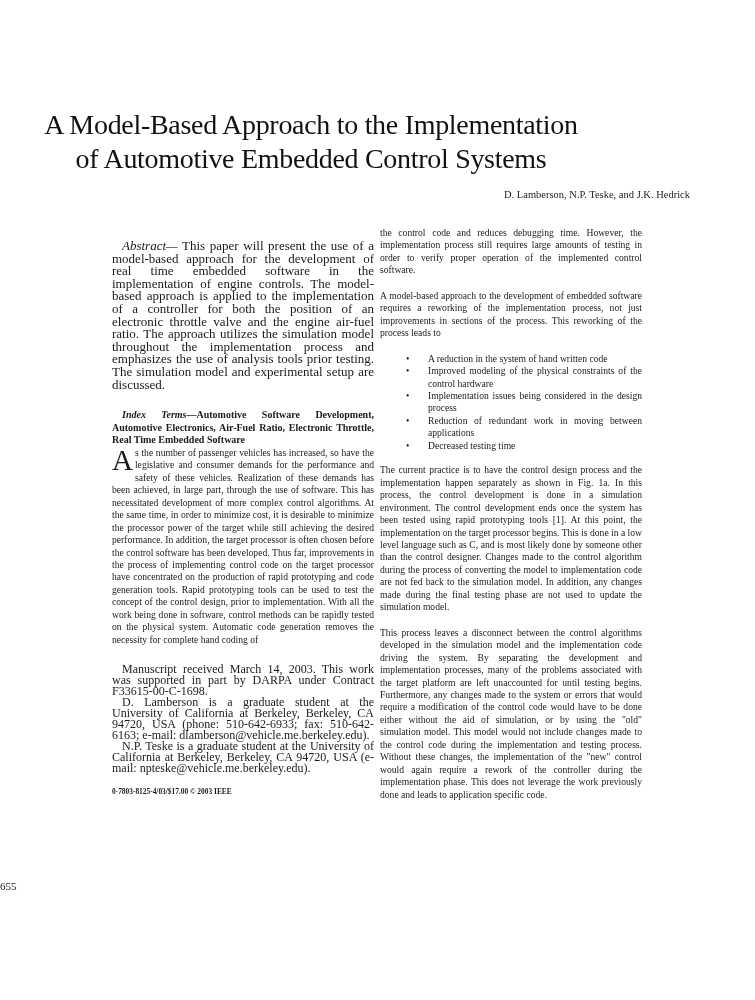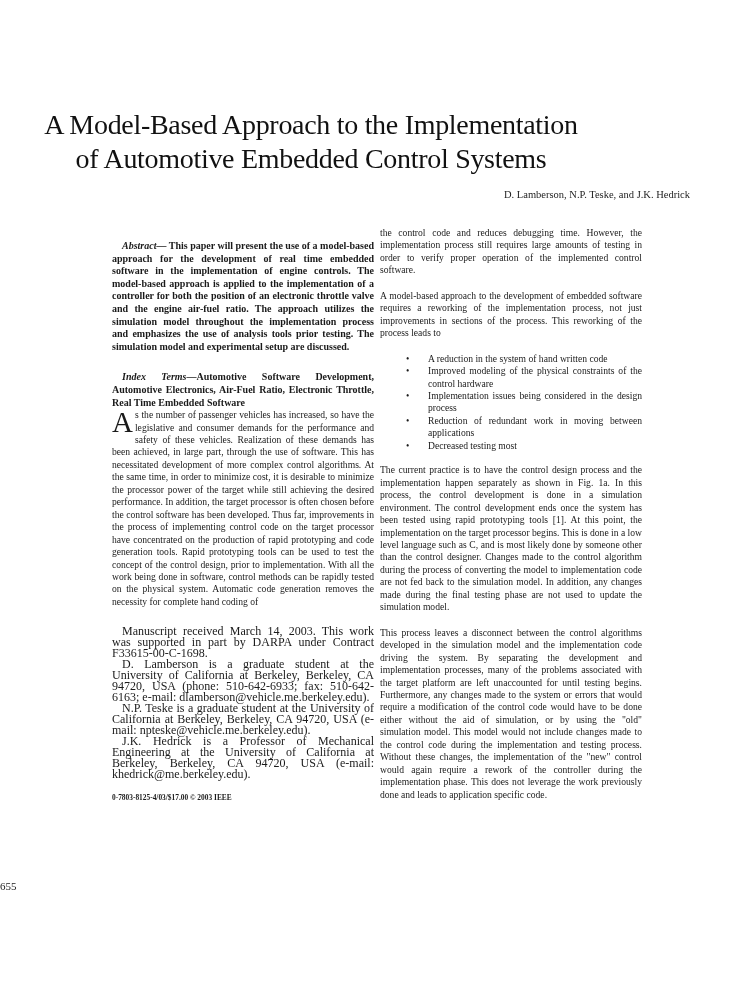--- a/index.html
+++ b/index.html
@@ -6,21 +6,21 @@
   body { width: 755px; height: 1000px; position: relative; overflow: hidden;
          font-family: "Liberation Serif", "DejaVu Serif", serif; color: #1a1a1a; }
   .title { position: absolute; left: 0; width: 622px; top: 108px; text-align: center;
            font-size: 28px; line-height: 34px; letter-spacing: -0.3px; color: #111; }
   .authors { position: absolute; left: 16px; width: 674px; top: 189px; text-align: right;
              font-size: 10.5px; color: #222; }
   .col { position: absolute; width: 262px; font-size: 9.6px; line-height: 12.45px;
          text-align: justify; }
   .col-left { left: 112px; top: 240px; }
   .col-right { left: 380px; top: 227px; }
-  .abstract { font-weight: bold; font-size: 10px; line-height: 12.6px; text-indent: 10px; margin: 0; }
+  .abstract { font-weight: normal; font-size: 13px; line-height: 12.6px; text-indent: 10px; margin: 0; }
   .abstract .label { font-style: italic; }
   .index-terms { font-weight: bold; font-size: 10px; line-height: 12.6px; text-indent: 10px; margin: 18px 0 0 0; }
   .index-terms .label { font-style: italic; }
   .section-heading { text-align: center; font-size: 9.8px; margin: 26px 0 4px 0; letter-spacing: 0.2px; }
   .section-heading .sc { font-variant: small-caps; }
   p { margin: 0; }
   .intro { margin: 0; }
   .dropcap { float: left; font-size: 29px; line-height: 24px; margin: 1px 2px 0 0; }
   .footnotes { margin-top: 18px; font-size: 12px; line-height: 11px; text-align: justify; }
   .footnotes p { text-indent: 10px; }
@@ -48,33 +48,32 @@
 
   <p class="index-terms"><span class="label">Index Terms</span><span>—Automotive Software Development, Automotive Electronics, Air-Fuel Ratio, Electronic Throttle, Real Time Embedded Software</span></p>
 
 
   <p class="intro"><span class="dropcap">A</span><span>s the number of passenger vehicles has increased, so have the legislative and consumer demands for the performance and safety of these vehicles. Realization of these demands has been achieved, in large part, through the use of software. This has necessitated development of more complex control algorithms. At the same time, in order to minimize cost, it is desirable to minimize the processor power of the target while still achieving the desired performance. In addition, the target processor is often chosen before the control software has been developed. Thus far, improvements in the process of implementing control code on the target processor have concentrated on the production of rapid prototyping and code generation tools. Rapid prototyping tools can be used to test the concept of the control design, prior to implementation. With all the work being done in software, control methods can be rapidly tested on the physical system. Automatic code generation removes the necessity for complete hand coding of</span></p>
 
   <div class="footnotes">
     <p class="first">Manuscript received March 14, 2003. This work was supported in part by DARPA under Contract F33615-00-C-1698.</p>
     <p>D. Lamberson is a graduate student at the University of California at Berkeley, Berkeley, CA 94720, USA (phone: 510-642-6933; fax: 510-642-6163; e-mail: dlamberson@vehicle.me.berkeley.edu).</p>
     <p>N.P. Teske is a graduate student at the University of California at Berkeley, Berkeley, CA 94720, USA (e-mail: npteske@vehicle.me.berkeley.edu).</p>
-    <p>J.K. Hedrick is a Professor of Mechanical Engineering at the University of California at Berkeley, Berkeley, CA 94720, USA (e-mail: khedrick@me.berkeley.edu).</p>
   </div>
 
   <div class="copyright">0-7803-8125-4/03/$17.00 © 2003 IEEE</div>
 </div>
 
 <div class="col col-right">
   <p class="para">the control code and reduces debugging time. However, the implementation process still requires large amounts of testing in order to verify proper operation of the implemented control software.</p>
   <p class="para">A model-based approach to the development of embedded software requires a reworking of the implementation process, not just improvements in sections of the process. This reworking of the process leads to</p>
   <ul class="bullets">
     <li><span class="bullet">•</span><span>A reduction in the system of hand written code</span></li>
     <li><span class="bullet">•</span><span>Improved modeling of the physical constraints of the control hardware</span></li>
     <li><span class="bullet">•</span><span>Implementation issues being considered in the design process</span></li>
     <li><span class="bullet">•</span><span>Reduction of redundant work in moving between applications</span></li>
-    <li><span class="bullet">•</span><span>Decreased testing most</span></li>
+    <li><span class="bullet">•</span><span>Decreased testing time</span></li>
   </ul>
   <p class="para">The current practice is to have the control design process and the implementation happen separately as shown in Fig. 1a. In this process, the control development is done in a simulation environment. The control development ends once the system has been tested using rapid prototyping tools [1]. At this point, the implementation on the target processor begins. This is done in a low level language such as C, and is most likely done by someone other than the control designer. Changes made to the control algorithm during the process of converting the model to implementation code are not fed back to the simulation model. In addition, any changes made during the final testing phase are not used to update the simulation model.</p>
   <p class="para">This process leaves a disconnect between the control algorithms developed in the simulation model and the implementation code driving the system. By separating the development and implementation processes, many of the problems associated with the target platform are left unaccounted for until testing begins. Furthermore, any changes made to the system or errors that would require a modification of the control code would have to be done either without the aid of simulation, or by using the "old" simulation model. This model would not include changes made to the control code during the implementation and testing process. Without these changes, the implementation of the "new" control would again require a rework of the controller during the implementation phase. This does not leverage the work previously done and leads to application specific code.</p>
 </div>
 
 <div class="page-number">655</div>
 
 </body></html>

